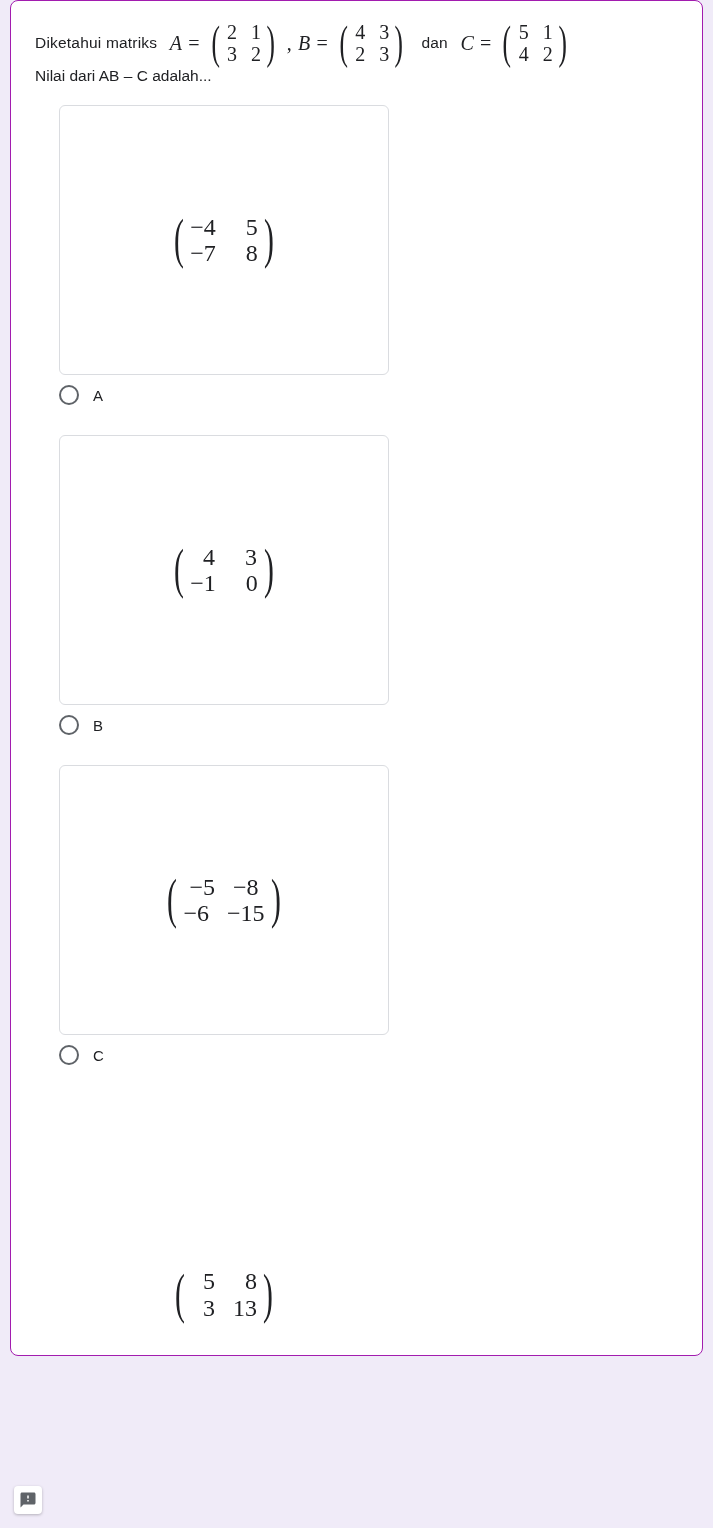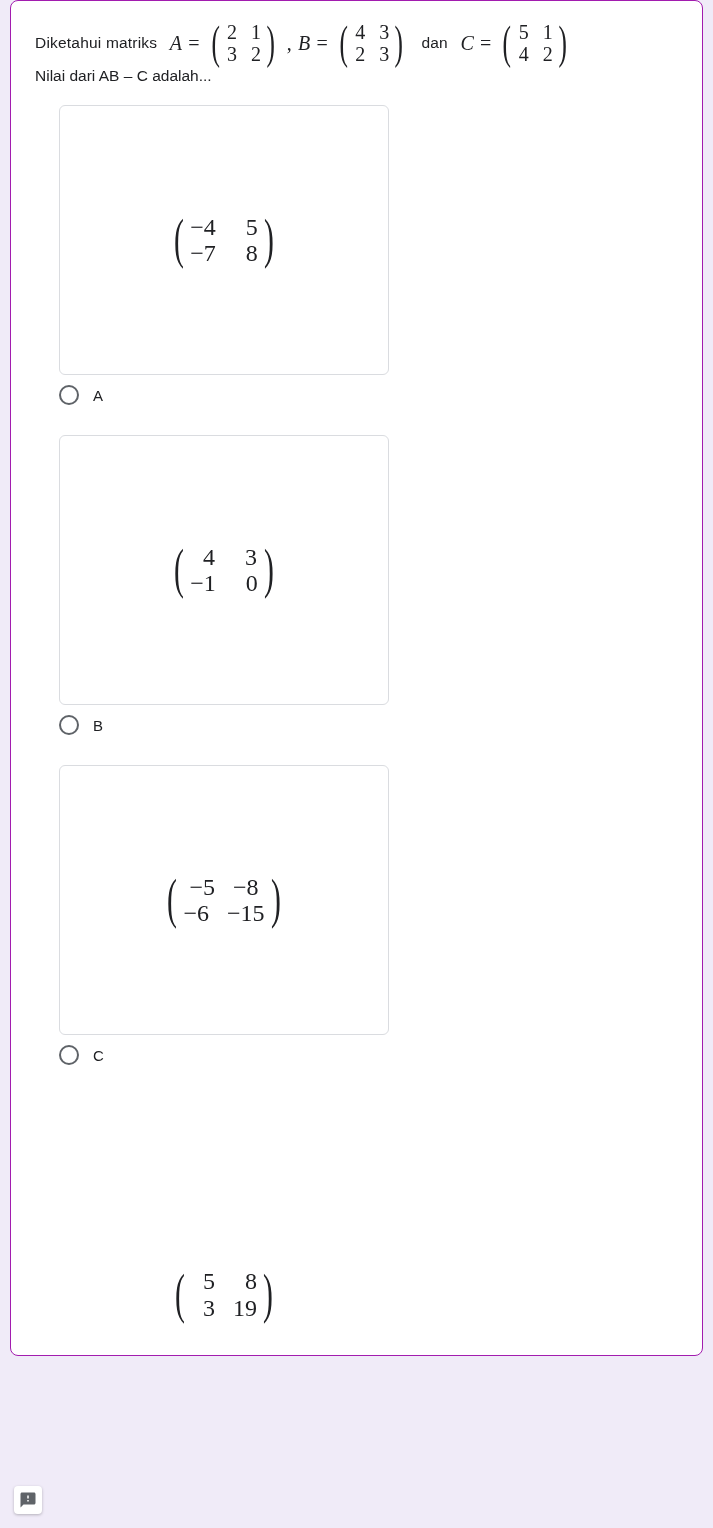--- a/index.html
+++ b/index.html
@@ -259,21 +259,21 @@
     <div class="option-box-last">
       <span class="matrix">
         <span class="paren-l">(</span>
         <span class="rows">
           <span class="row">
               <span>5</span>
               <span>8</span>
             </span>
           <span class="row">
               <span>3</span>
-              <span>19</span>
+              <span>13</span>
             </span>
         </span>
         <span class="paren-r">)</span>
       </span>
     </div>
 
   </div>
 </div>
 
 <div class="report-btn">

